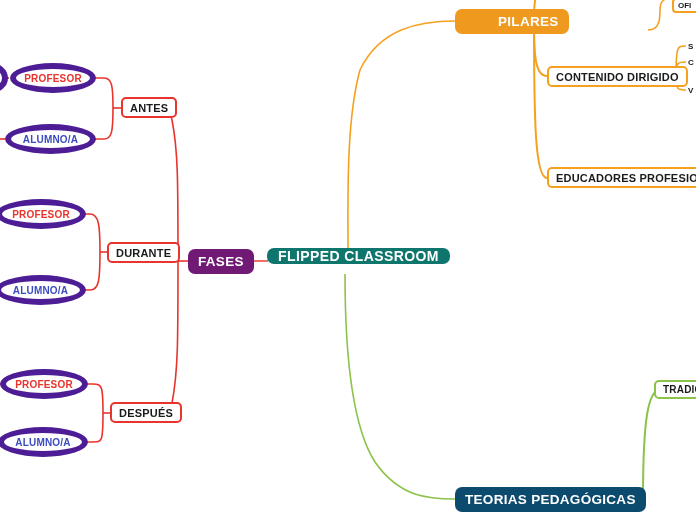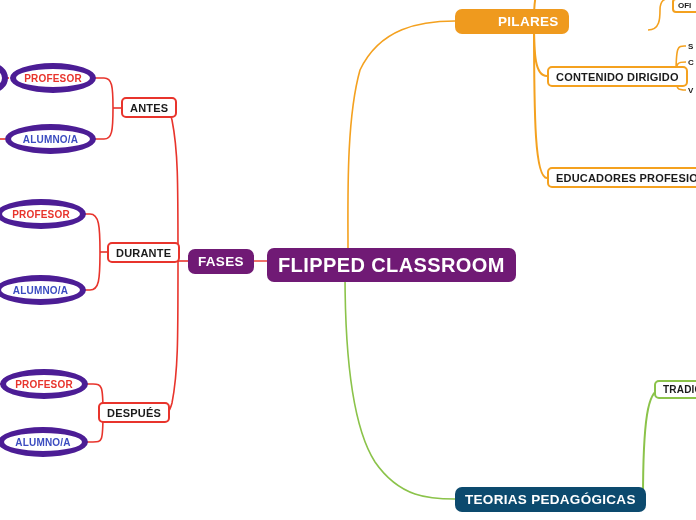--- a/index.html
+++ b/index.html
@@ -29,28 +29,28 @@
     box-sizing: border-box;
     display: flex;
     align-items: center;
     justify-content: center;
     white-space: nowrap;
     z-index: 5;
   }
 
   
   .root-node {
-    background: #701a75;
+    background: #0f766e;
     color: #ffffff;
     border-radius: 7px;
     font-weight: bold;
-    font-size: 20px;
+    font-size: 14px;
     letter-spacing: 0.4px;
     padding: 0 11px;
-    height: 34px;
+    height: 16px;
   }
   .root-node .rootlabel { display: inline-block; }
 
   
   .pill {
     border-radius: 7px;
     color: #ffffff;
     font-weight: bold;
     font-size: 13.5px;
     letter-spacing: 0.3px;
@@ -175,21 +175,21 @@
   <div class="node pill pill-red" style="left:188px; top:249px;">
     <span>FASES</span>
   </div>
 
   <div class="node box box-red" style="left:121px; top:97px;text-align:center;">
     <span>ANTES</span>
   </div>
   <div class="node box box-red" style="left:107px; top:242px;justify-content:center;">
     <span>DURANTE</span>
   </div>
-  <div class="node box box-red" style="left:98px; top:402px;">
+  <div class="node box box-red" style="left:110px; top:402px;">
     <span>DESPUÉS</span>
   </div>
 
   <div class="node ellipse" style="left:10px; top:63px; width:86px;">
     <span class="txt-red">PROFESOR</span>
   </div>
   <div class="node ellipse" style="left:5px; top:124px; width:91px;">
     <span class="txt-blue">ALUMNO/A</span>
   </div>
 

